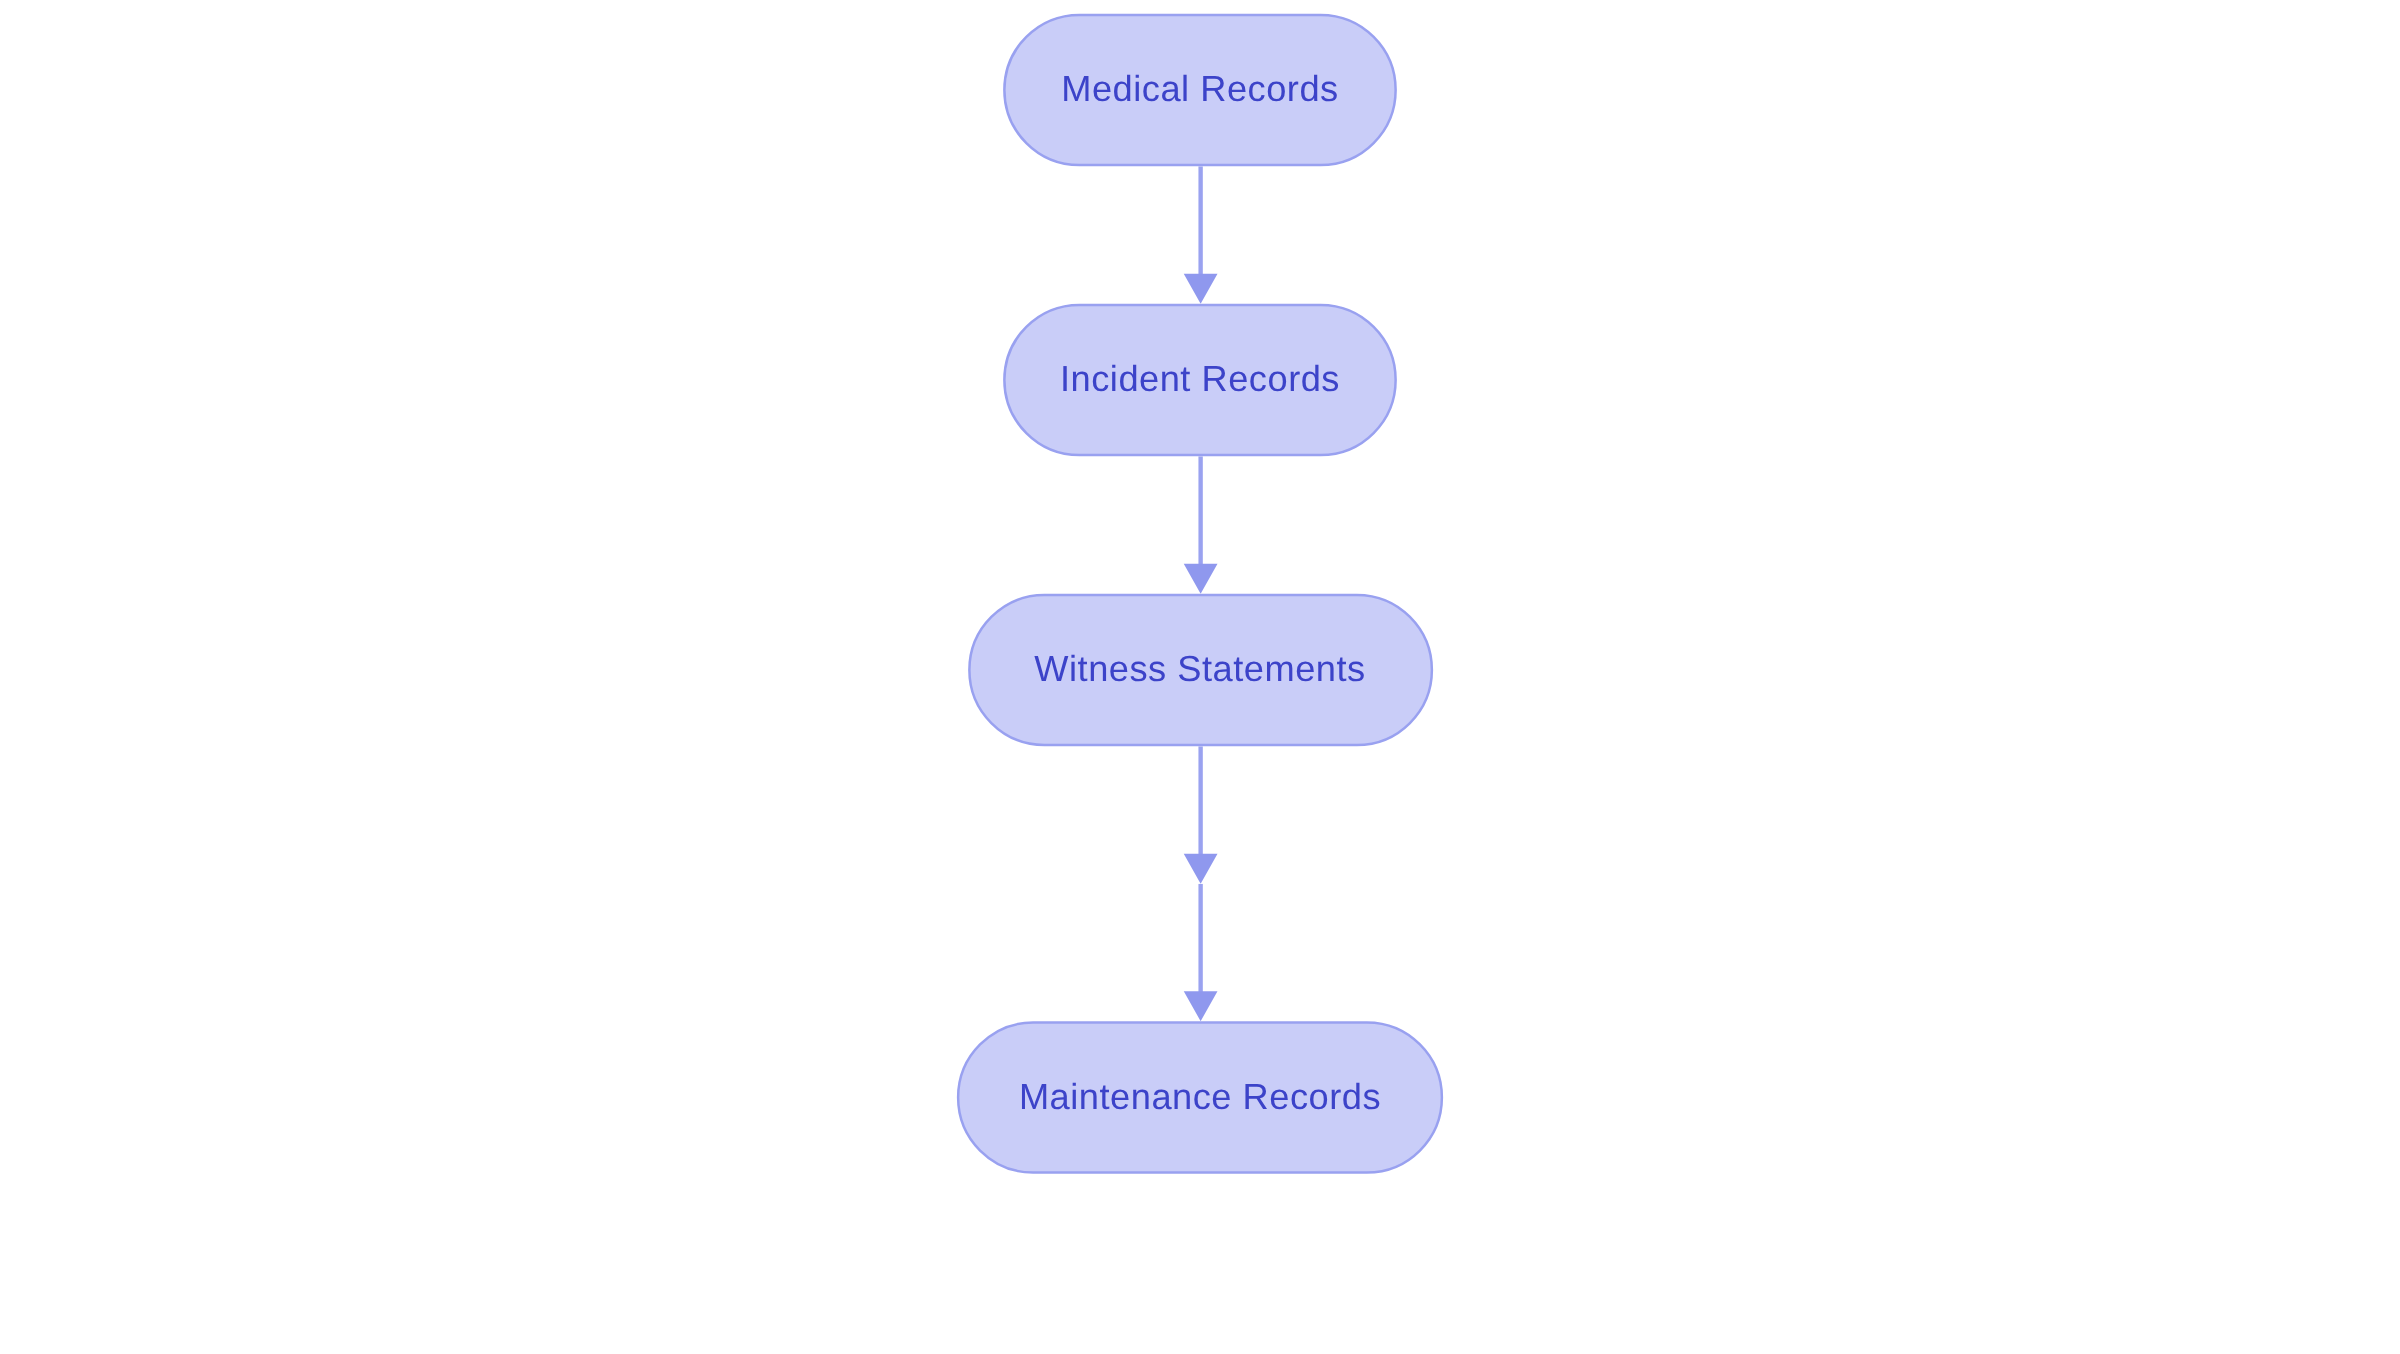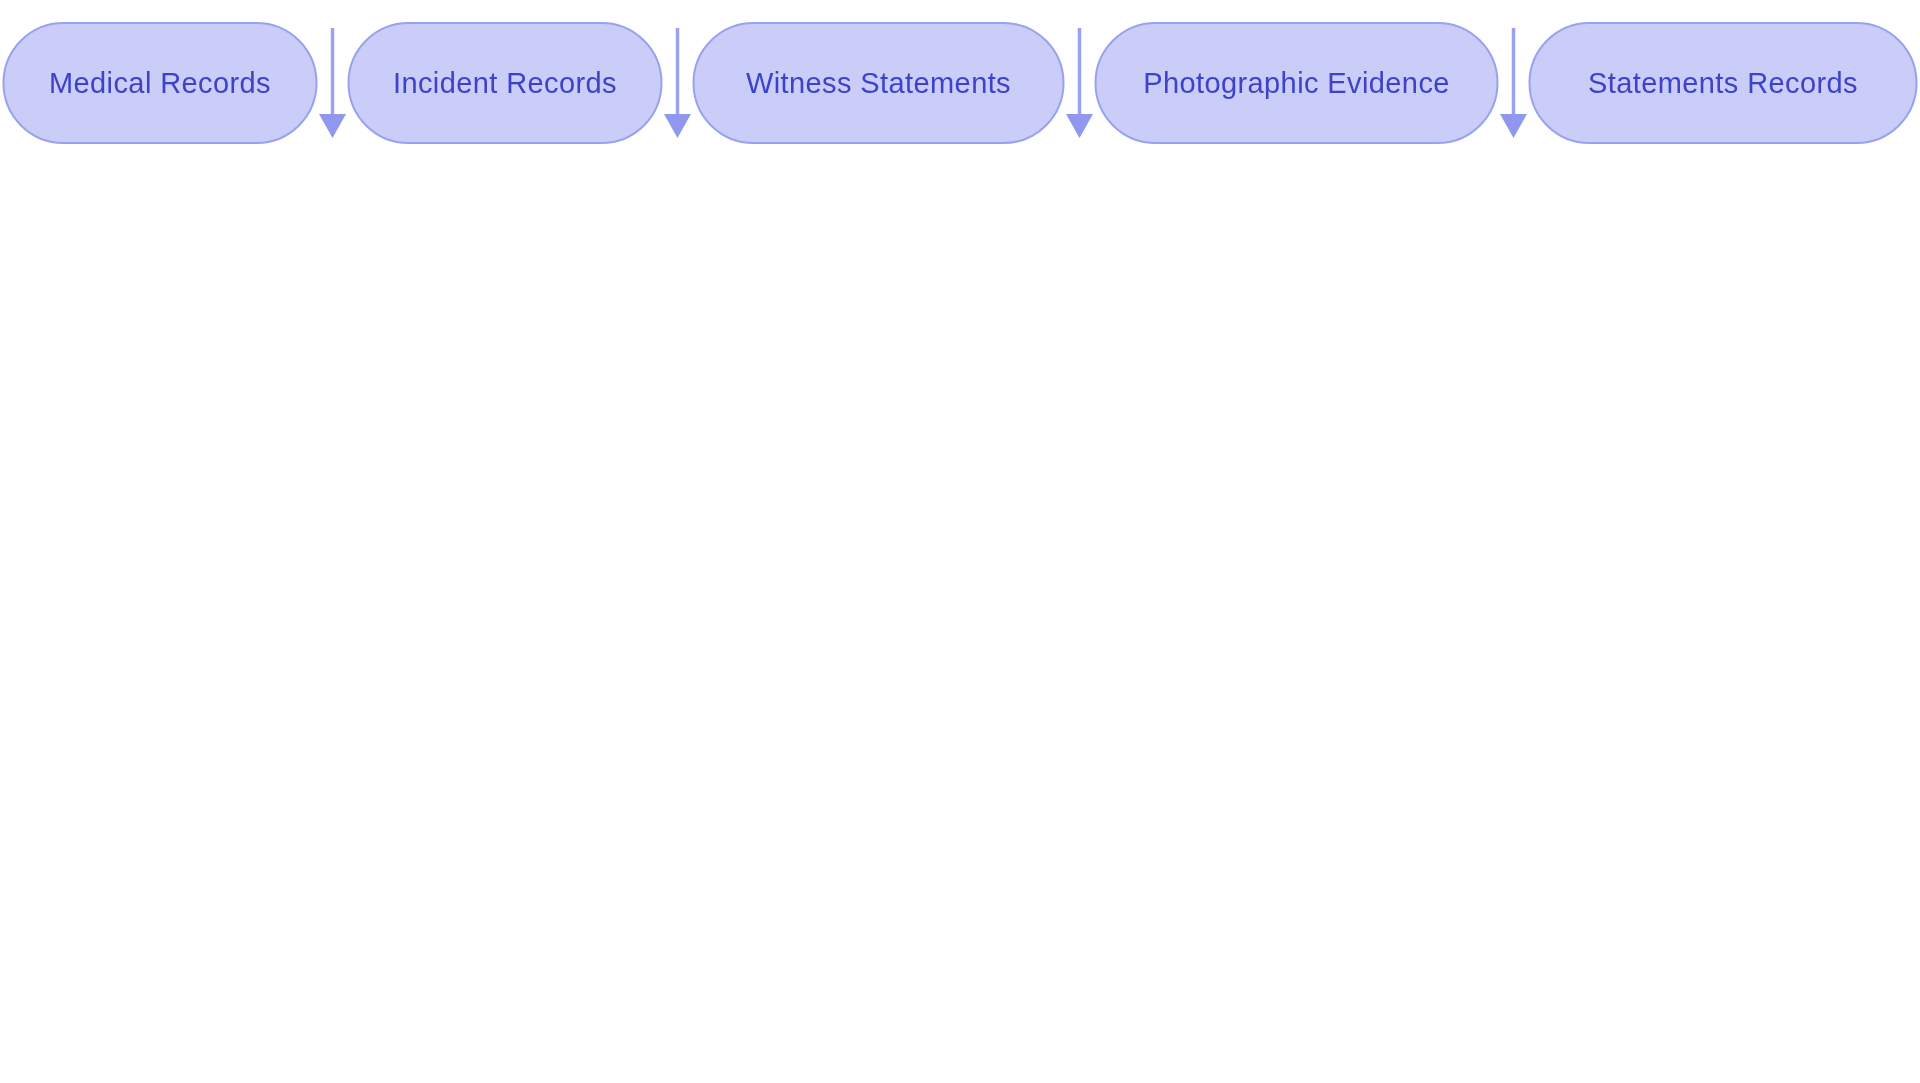--- a/index.html
+++ b/index.html
@@ -11,25 +11,25 @@
     font-family: "Liberation Sans", "DejaVu Sans", sans-serif;
   }
   .canvas {
     position: relative;
     width: 1920px;
     height: 1083px;
     background: #ffffff;
   }
   .flow {
     position: absolute;
-    top: 22px;
+    top: 11px;
     left: 50%;
     transform: translateX(-50%);
     display: flex;
-    flex-direction: row;
+    flex-direction: column;
     align-items: center;
   }
   .node {
     height: 122px;
     border-radius: 999px;
     background: #c9cdf8;
     border: 2px solid #99a1f0;
     display: flex;
     align-items: center;
     justify-content: center;
@@ -75,27 +75,24 @@
 
     <div class="node w3">
       <span>Witness Statements</span>
     </div>
 
     <svg class="edge" viewBox="0 0 30 110" aria-hidden="true">
       <line x1="15" y1="0" x2="15" y2="89" stroke="#9aa2f0" stroke-width="3.5"></line>
       <polygon points="1.5,86 28.5,86 15,110" fill="#8f98ee"></polygon>
     </svg>
 
-    <div class="node w4">
-      <span>Photographic Evidence</span>
-    </div>
 
     <svg class="edge" viewBox="0 0 30 110" aria-hidden="true">
       <line x1="15" y1="0" x2="15" y2="89" stroke="#9aa2f0" stroke-width="3.5"></line>
       <polygon points="1.5,86 28.5,86 15,110" fill="#8f98ee"></polygon>
     </svg>
 
     <div class="node w5">
-      <span>Statements Records</span>
+      <span>Maintenance Records</span>
     </div>
 
   </div>
 </div>
 
 </body></html>

